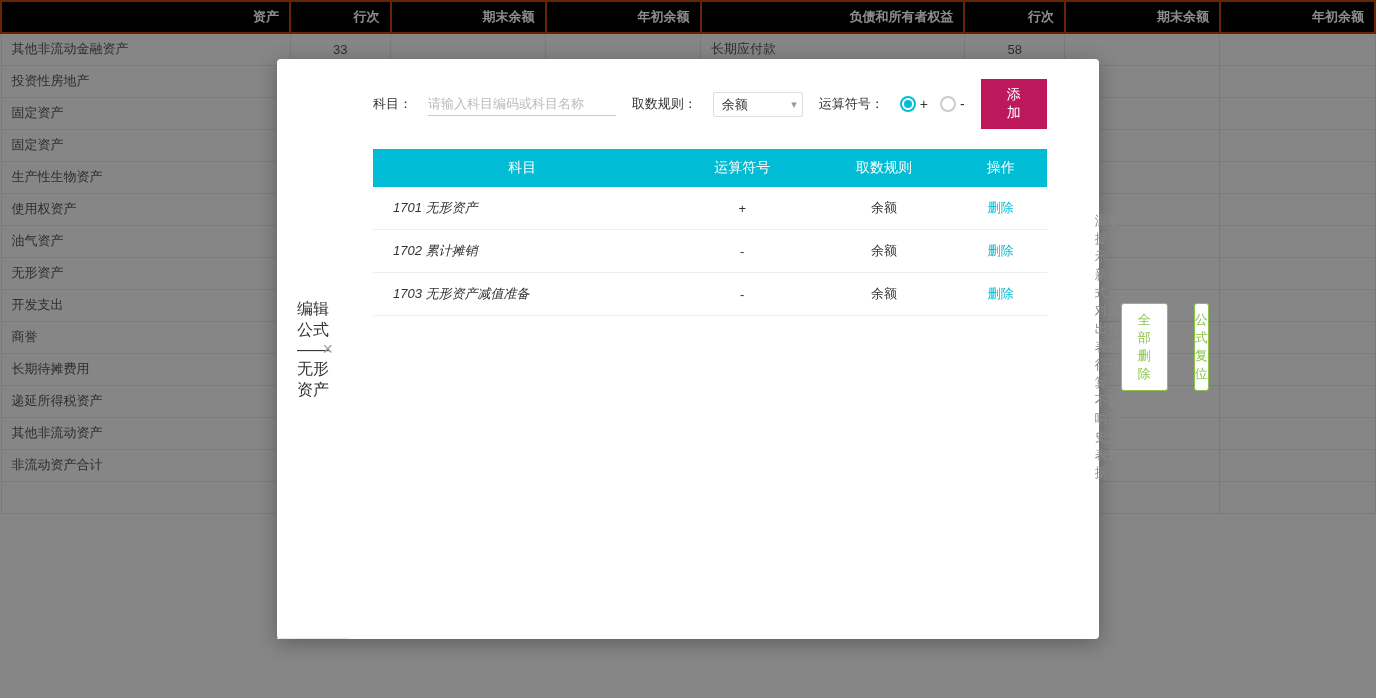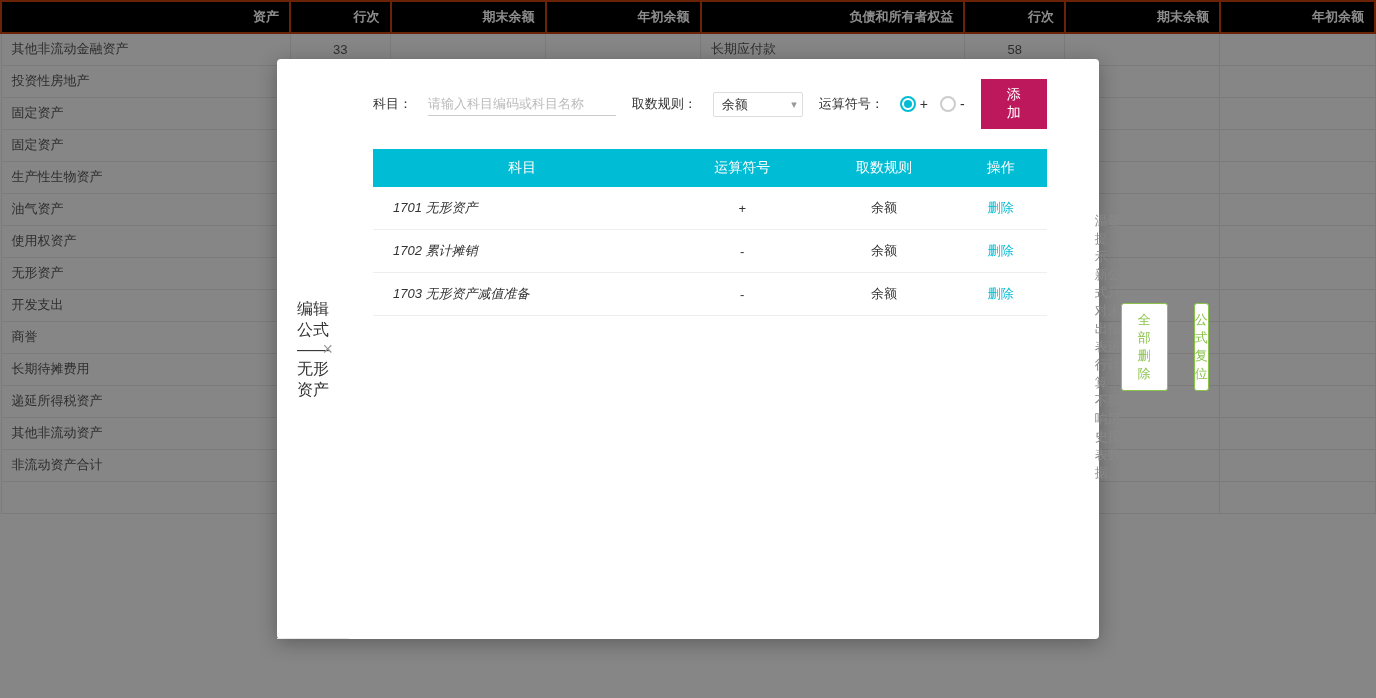--- a/index.html
+++ b/index.html
@@ -354,31 +354,31 @@
         <td class="left-align">生产性生物资产</td>
         <td></td>
         <td></td>
         <td></td>
         <td></td>
         <td></td>
         <td></td>
         <td></td>
       </tr>
       <tr>
+        <td class="left-align">使用权资产</td>
+        <td></td>
+        <td></td>
+        <td></td>
+        <td></td>
+        <td></td>
+        <td></td>
+        <td></td>
+      </tr>
+      <tr>
         <td class="left-align">油气资产</td>
-        <td></td>
-        <td></td>
-        <td></td>
-        <td></td>
-        <td></td>
-        <td></td>
-        <td></td>
-      </tr>
-      <tr>
-        <td class="left-align">使用权资产</td>
         <td></td>
         <td></td>
         <td></td>
         <td></td>
         <td></td>
         <td></td>
         <td></td>
       </tr>
       <tr>
         <td class="left-align">无形资产</td>

